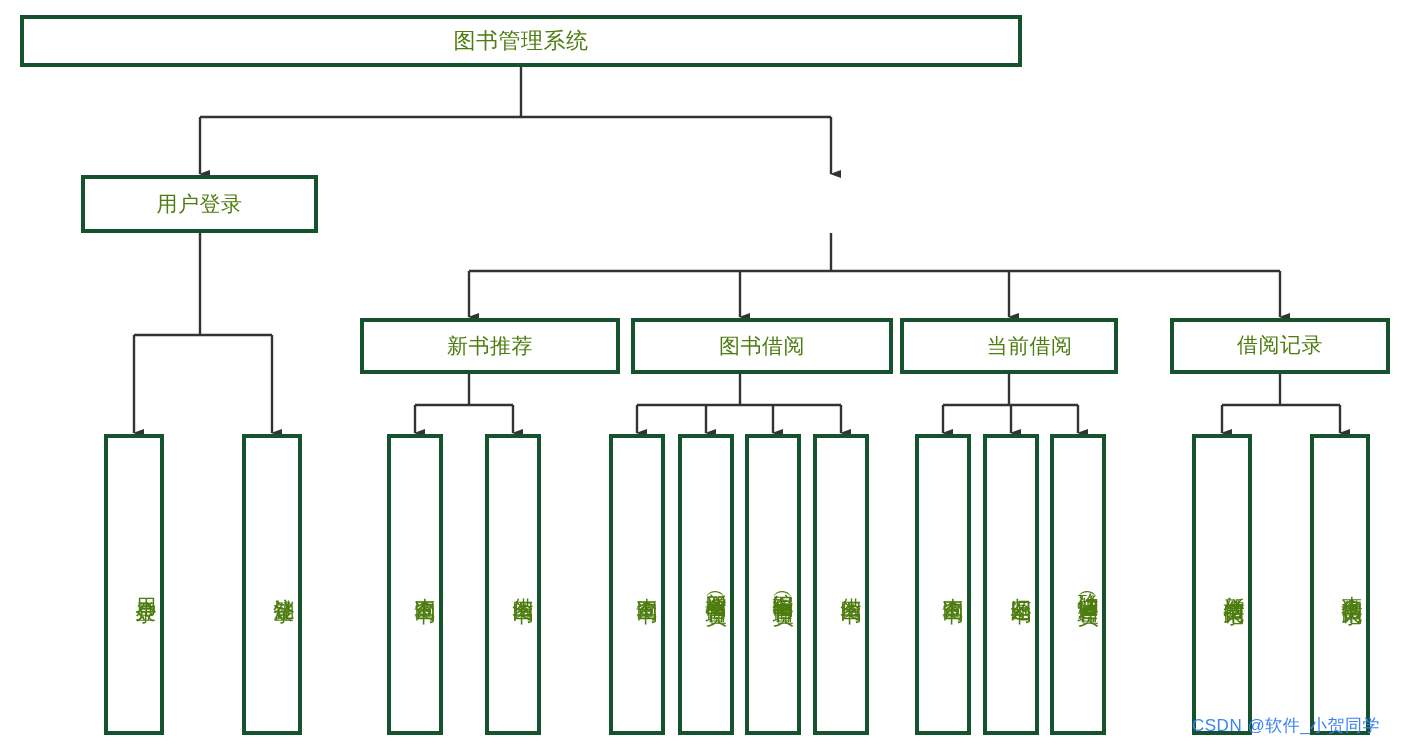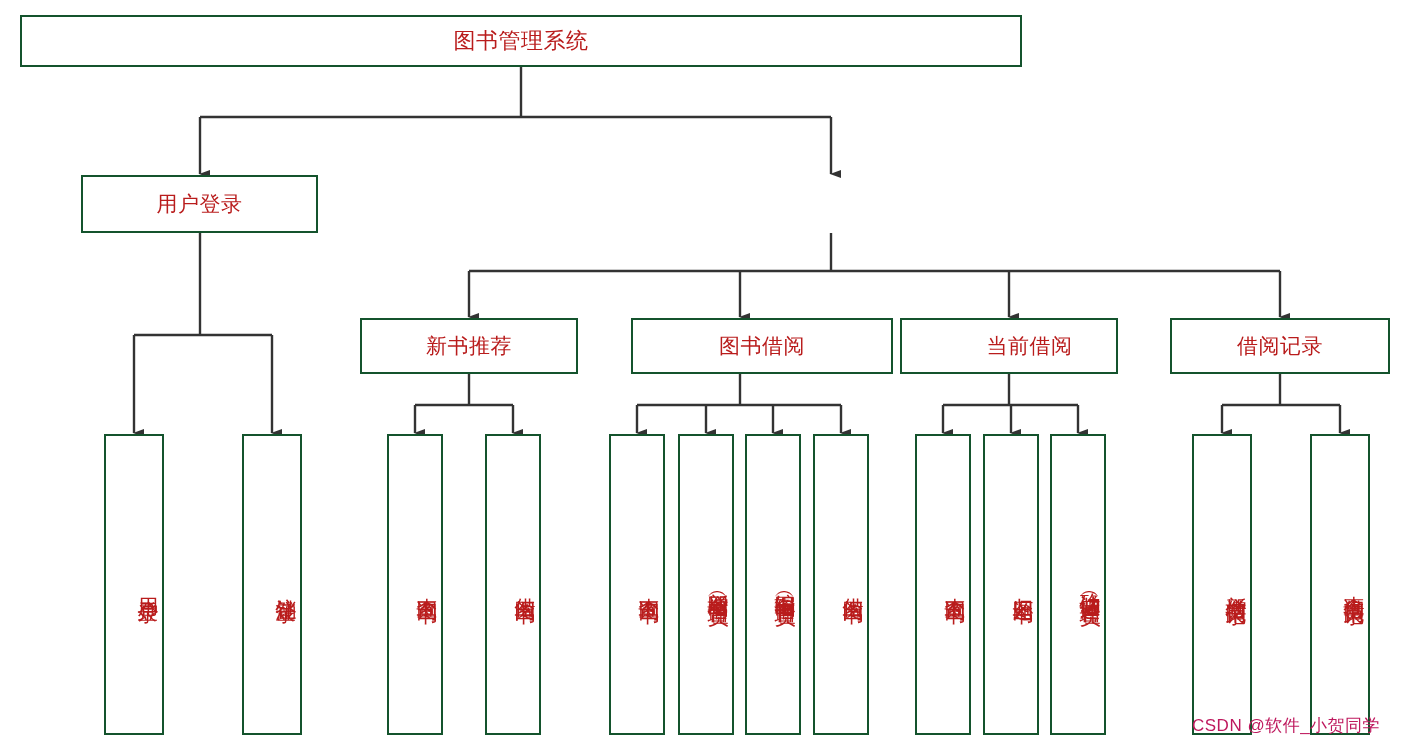--- a/index.html
+++ b/index.html
@@ -21,26 +21,26 @@
     position: absolute;
     left: 0;
     top: 0;
     width: 1405px;
     height: 747px;
     pointer-events: none;
   }
   .node {
     position: absolute;
     box-sizing: border-box;
-    border: 2px solid #14532d;
+    border: 4px solid #14532d;
     background: #ffffff;
     display: flex;
     align-items: center;
     justify-content: center;
-    color: #b91c1c;
+    color: #4d7c0f;
   }
   .node.horiz {
     font-size: 21px;
     line-height: 1.1;
     letter-spacing: 0.5px;
     white-space: nowrap;
   }
   .node.vert {
     writing-mode: vertical-rl;
     text-orientation: upright;
@@ -51,21 +51,21 @@
     padding-bottom: 14px;
     align-items: flex-start;
     justify-content: center;
   }
   .node.root {
     font-size: 22px;
   }
   .watermark {
     position: absolute;
     font-size: 17px;
-    color: #be185d;
+    color: #3b82f6;
     white-space: nowrap;
     letter-spacing: 0.5px;
     user-select: none;
   }
 </style>
 </head>
 <body>
 
 <div id="canvas">
 
@@ -110,27 +110,27 @@
         <path d="M1222,405 L1222,433" marker-end="url(#arrowhead)"></path>
         <path d="M1340,405 L1340,433" marker-end="url(#arrowhead)"></path>
       </g>
   </svg>
 
   <div class="node horiz root" style="left: 20px; top: 15px; width: 1002px; height: 52px;">图书管理系统</div>
 
   <div class="node horiz" style="left: 81px; top: 175px; width: 237px; height: 58px;">用户登录</div>
 
 
-  <div class="node horiz" style="left: 360px; top: 318px; width: 218px; height: 56px;">新书推荐</div>
+  <div class="node horiz" style="left: 360px; top: 318px; width: 260px; height: 56px;">新书推荐</div>
 
   <div class="node horiz" style="left: 631px; top: 318px; width: 262px; height: 56px;">图书借阅</div>
 
   <div class="node horiz" style="left: 900px; top: 318px; width: 218px; height: 56px; padding-left: 41px;">当前借阅</div>
 
-  <div class="node horiz" style="left: 1170px; top: 318px; width: 220px; height: 56px;">借阅记录</div>
+  <div class="node horiz" style="left: 1170px; top: 318px; width: 220px; height: 56px; font-family: Liberation Serif, serif;">借阅记录</div>
 
   <div id="leaf-container">
       <div class="node vert" style="left: 104px; top: 434px; width: 60px; height: 301px;">用户登录</div>
       <div class="node vert" style="left: 242px; top: 434px; width: 60px; height: 301px;">注销登录</div>
       <div class="node vert" style="left: 387px; top: 434px; width: 56px; height: 301px;">查询图书</div>
       <div class="node vert" style="left: 485px; top: 434px; width: 56px; height: 301px;">借阅图书</div>
       <div class="node vert" style="left: 609px; top: 434px; width: 56px; height: 301px;">查询图书</div>
       <div class="node vert" style="left: 678px; top: 434px; width: 56px; height: 301px;">新增图书（管理员）</div>
       <div class="node vert" style="left: 745px; top: 434px; width: 56px; height: 301px;">编辑图书（管理员）</div>
       <div class="node vert" style="left: 813px; top: 434px; width: 56px; height: 301px;">借阅图书</div>

